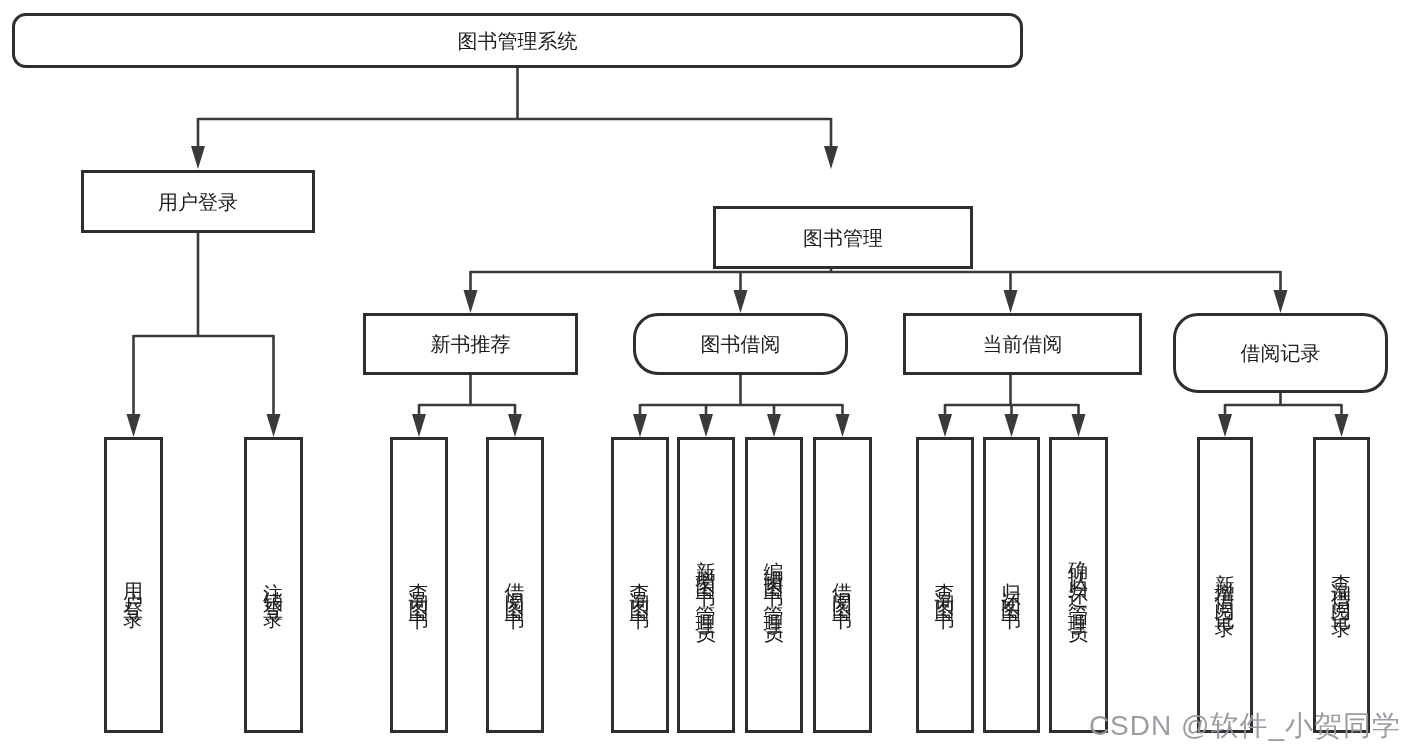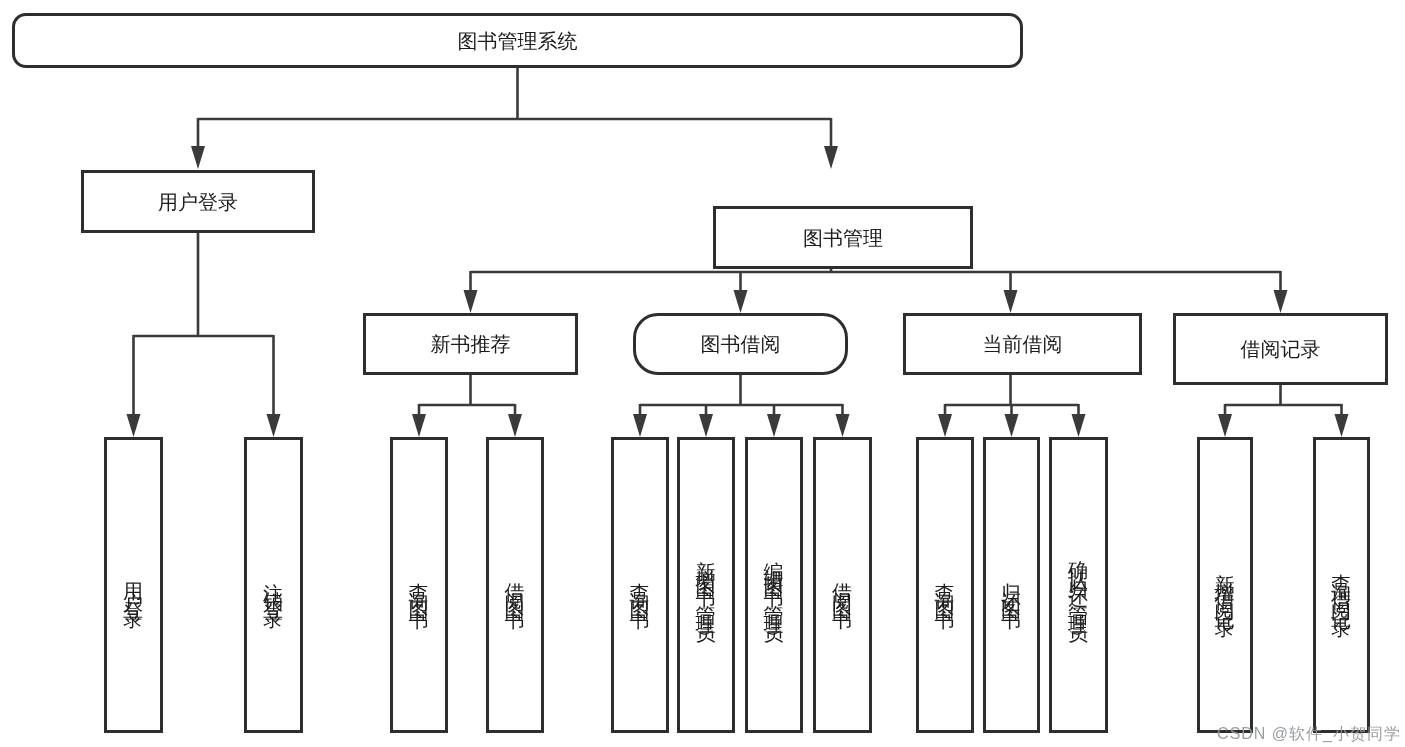--- a/index.html
+++ b/index.html
@@ -40,21 +40,21 @@
     text-orientation: mixed;
     letter-spacing: 9px;
     font-size: 20px;
     white-space: normal;
   }
   .watermark {
     position: absolute;
     right: 4px;
     bottom: 2px;
     z-index: 3;
-    font-size: 16px;
+    font-size: 28px;
     color: rgba(148, 152, 157, 0.95);
     letter-spacing: 1px;
   }
 </style>
 </head>
 <body>
 
 <div class="canvas">
 
   <svg class="connectors" width="1405" height="747" viewBox="0 0 1405 747">
@@ -136,21 +136,21 @@
   </svg>
 
   <div class="node" style="left:12px; top:13px; width:1011px; height:55px;border-radius:14px;">图书管理系统</div>
 
   <div class="node" style="left:81px; top:170px; width:234px; height:63px;">用户登录</div>
   <div class="node" style="left:713px; top:170px; width:260px; height:63px;margin-top:36px;">图书管理</div>
 
   <div class="node" style="left:363px; top:313px; width:215px; height:62px;">新书推荐</div>
   <div class="node" style="left:633px; top:313px; width:215px; height:62px;border-radius:25px;">图书借阅</div>
   <div class="node" style="left:903px; top:313px; width:239px; height:62px;">当前借阅</div>
-  <div class="node" style="left:1173px; top:313px; width:215px; height:72px;">借阅记录</div>
+  <div class="node" style="left:1173px; top:313px; width:215px; height:80px;border-radius:25px;">借阅记录</div>
 
   <div class="node leaf" style="left:104px; top:437px; width:59px; height:296px;">用户登录</div>
   <div class="node leaf" style="left:244px; top:437px; width:59px; height:296px;">注销登录</div>
 
   <div class="node leaf" style="left:390px; top:437px; width:58px; height:296px;">查询图书</div>
   <div class="node leaf" style="left:486px; top:437px; width:58px; height:296px;">借阅图书</div>
 
   <div class="node leaf" style="left:611px; top:437px; width:58px; height:296px;">查询图书</div>
   <div class="node leaf" style="left:677px; top:437px; width:58px; height:296px;">新增图书（管理员）</div>
   <div class="node leaf" style="left:745px; top:437px; width:58px; height:296px;">编辑图书（管理员）</div>

